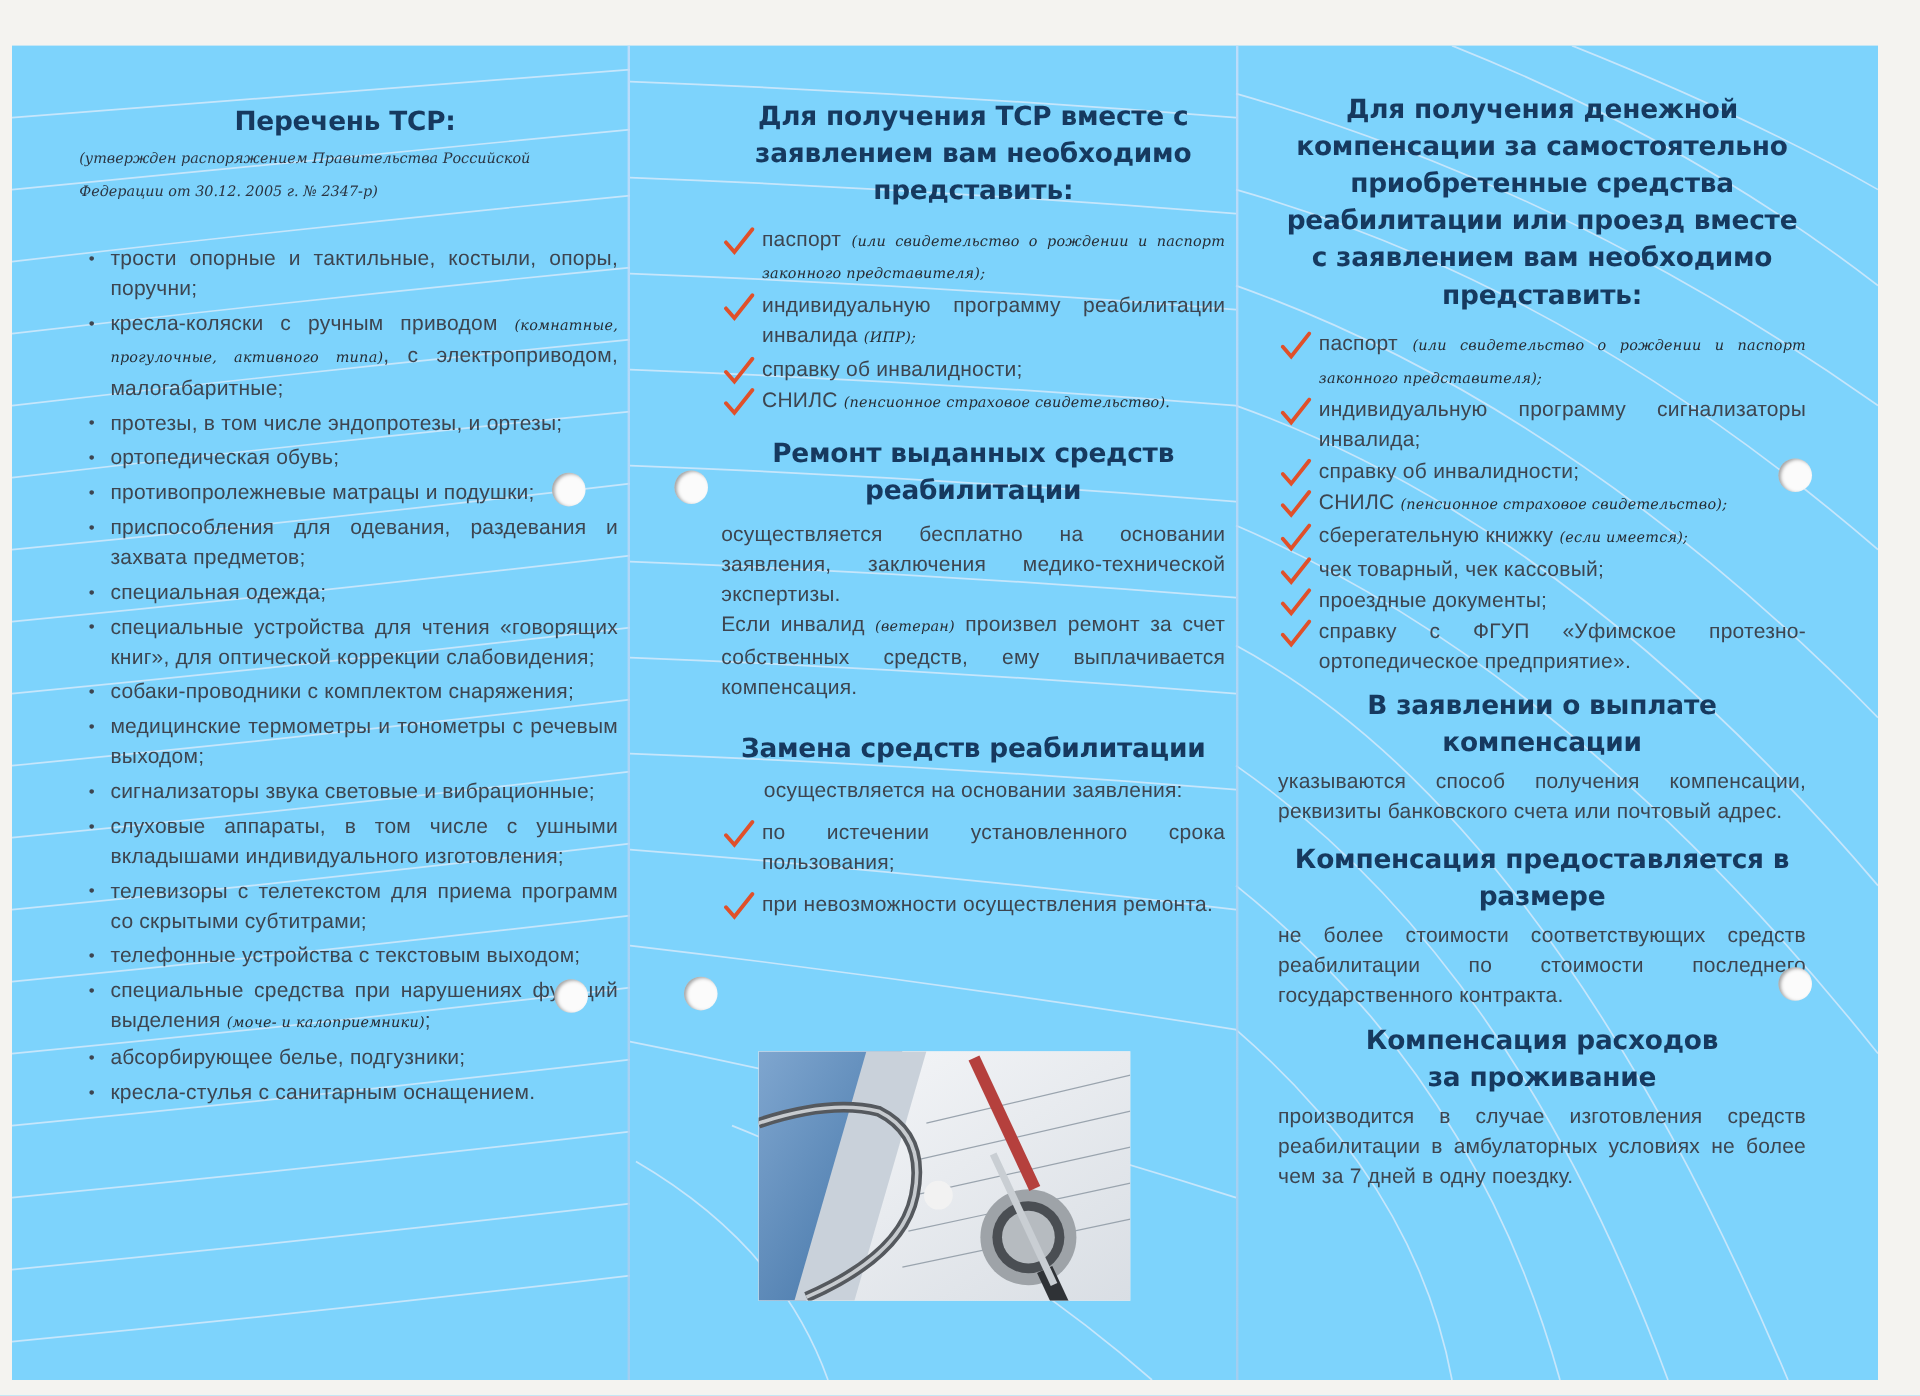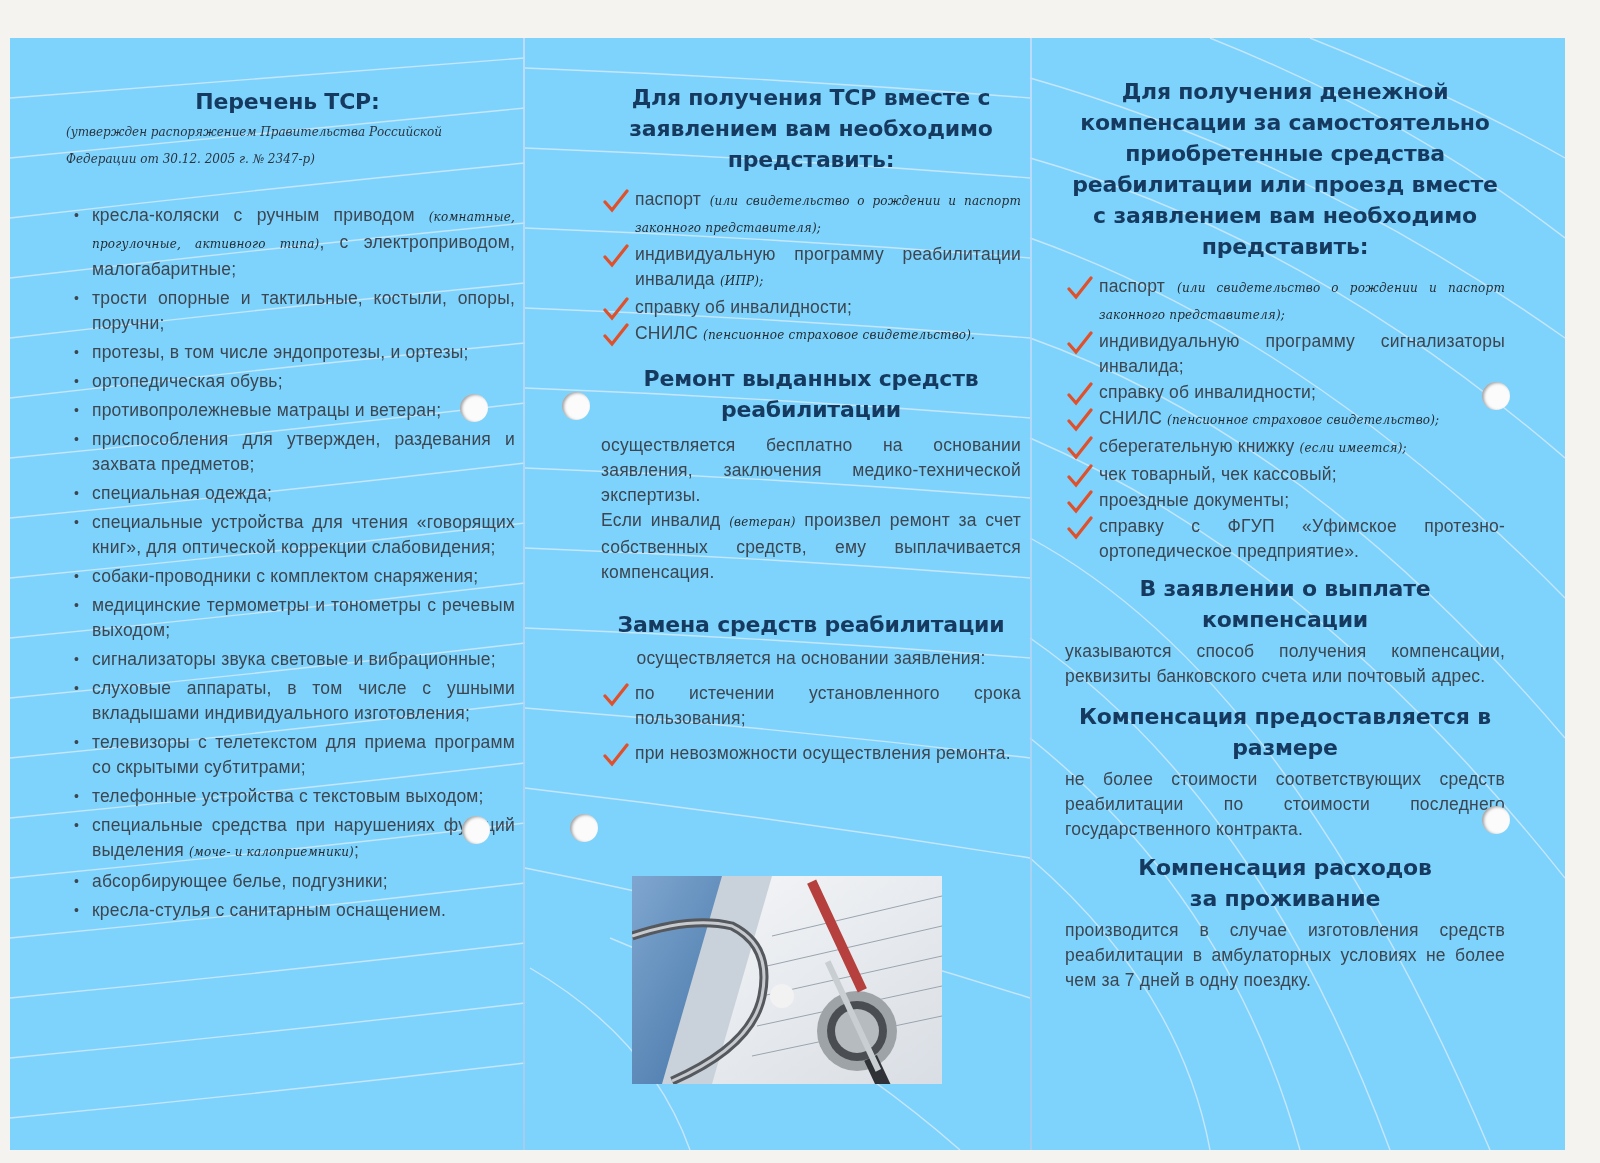--- a/index.html
+++ b/index.html
@@ -115,26 +115,26 @@
     </g>
   </svg>
 
   <div class="fold" style="left:513px"></div>
   <div class="fold" style="left:1020px"></div>
 
   <section class="panel p1">
     <h2>Перечень ТСР:</h2>
     <div class="sub">(утвержден распоряжением Правительства Российской Федерации от 30.12. 2005 г. № 2347-р)</div>
     <ul class="bullets">
+      <li><span>трости опорные и тактильные, костыли, опоры, поручни;</span></li>
       <li><span>кресла-коляски с ручным приводом </span><em>(комнатные, прогулочные, активного типа)</em><span>, с электроприводом, малогабаритные;</span></li>
-      <li><span>трости опорные и тактильные, костыли, опоры, поручни;</span></li>
       <li><span>протезы, в том числе эндопротезы, и ортезы;</span></li>
       <li><span>ортопедическая обувь;</span></li>
-      <li><span>противопролежневые матрацы и ветеран;</span></li>
-      <li><span>приспособления для утвержден, раздевания и захвата предметов;</span></li>
+      <li><span>противопролежневые матрацы и подушки;</span></li>
+      <li><span>приспособления для одевания, раздевания и захвата предметов;</span></li>
       <li><span>специальная одежда;</span></li>
       <li><span>специальные устройства для чтения «говорящих книг», для оптической коррекции слабовидения;</span></li>
       <li><span>собаки-проводники с комплектом снаряжения;</span></li>
       <li><span>медицинские термометры и тонометры с речевым выходом;</span></li>
       <li><span>сигнализаторы звука световые и вибрационные;</span></li>
       <li><span>слуховые аппараты, в том числе с ушными вкладышами индивидуального изготовления;</span></li>
       <li><span>телевизоры с телетекстом для приема программ со скрытыми субтитрами;</span></li>
       <li><span>телефонные устройства с текстовым выходом;</span></li>
       <li><span>специальные средства при нарушениях функций выделения </span><em>(моче- и калоприемники)</em><span>;</span></li>
       <li><span>абсорбирующее белье, подгузники;</span></li>

